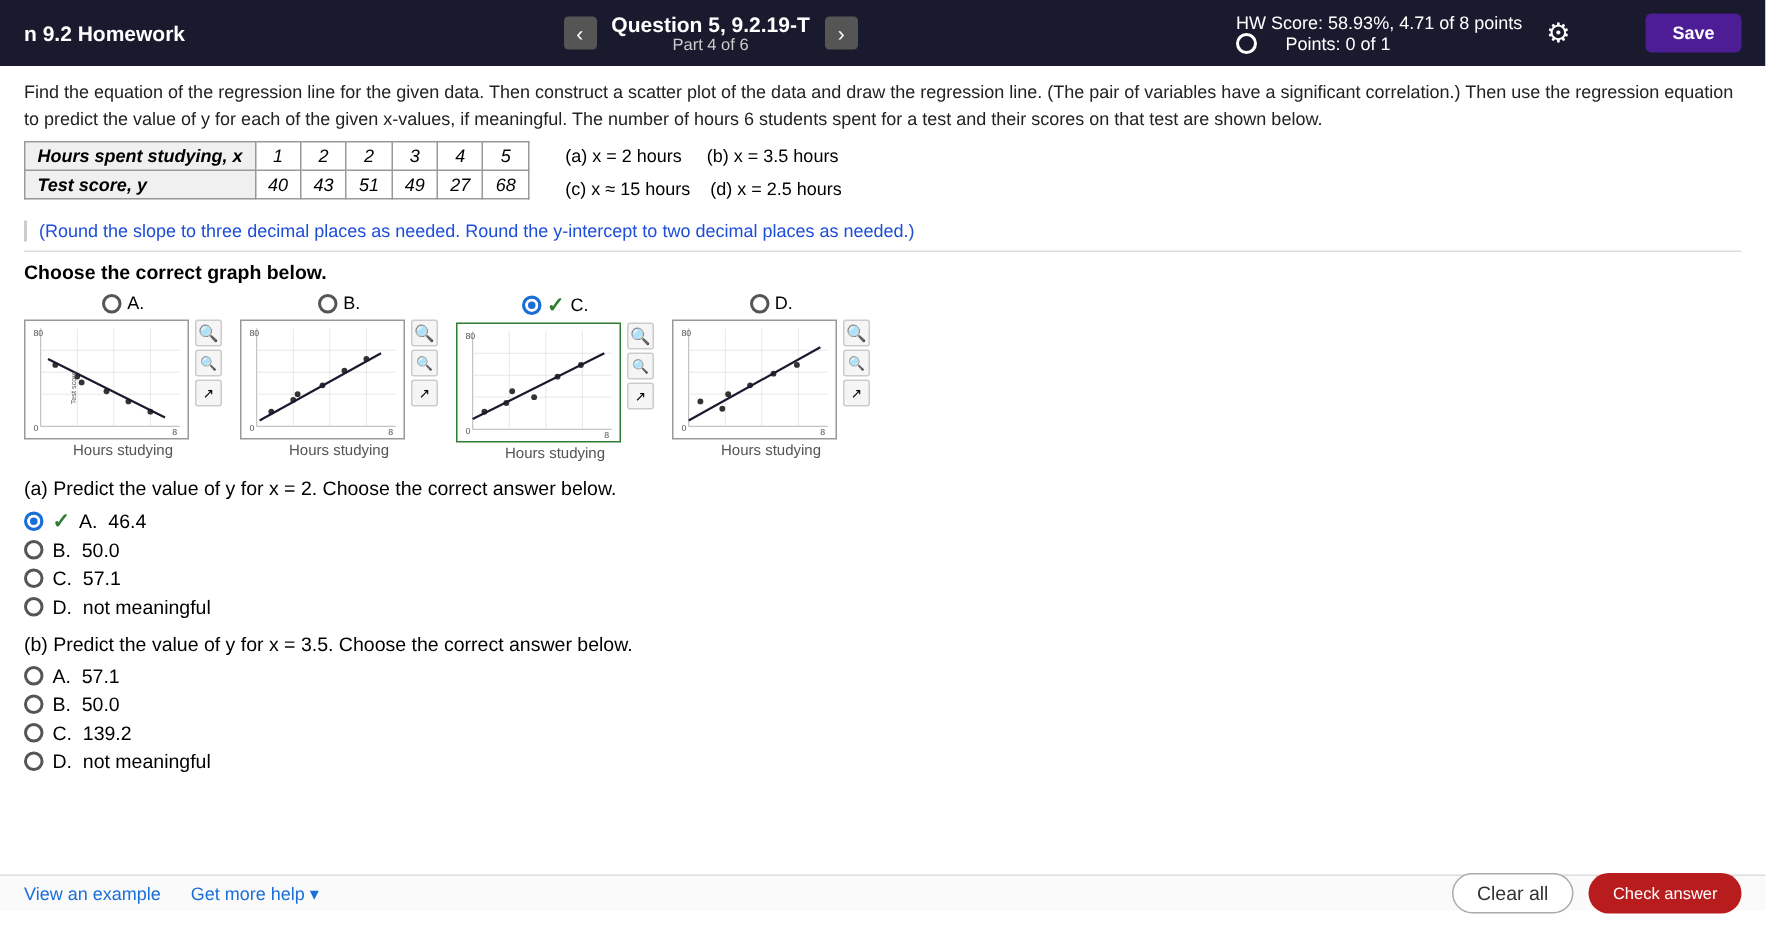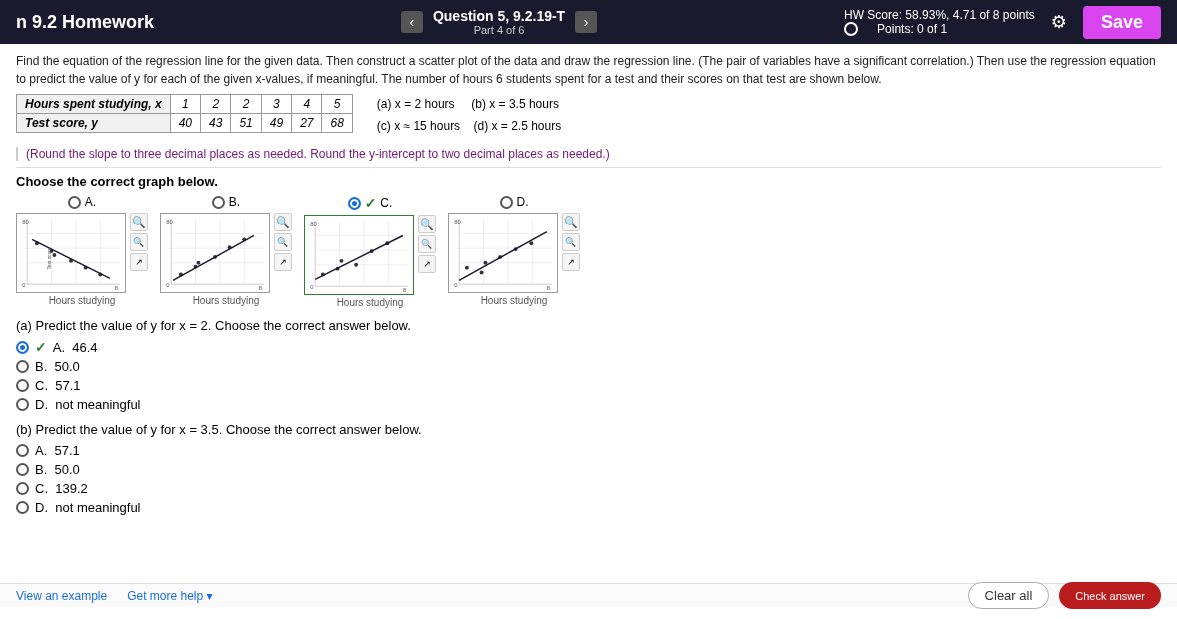--- a/index.html
+++ b/index.html
@@ -8,31 +8,31 @@
     
     .header {
       display: flex;
       align-items: center;
       justify-content: space-between;
       background: #1a1a2e;
       color: #fff;
       padding: 8px 16px;
       height: 44px;
     }
-    .header-left { font-size: 18px; font-weight: bold; }
+    .header-left { font-size: 14px; font-weight: bold; }
     .header-center { display: flex; align-items: center; gap: 10px; text-align: center; }
     .header-center .part-label { font-size: 11px; color: #ccc; }
     .header-center .question-label { font-size: 14px; font-weight: bold; }
     .nav-btn { background: #555; border: none; color: #fff; width: 22px; height: 22px; border-radius: 3px; cursor: pointer; font-size: 14px; display: flex; align-items: center; justify-content: center; }
     .header-right { display: flex; align-items: center; gap: 16px; }
     .hw-score { text-align: center; font-size: 12px; }
     .points-info { display: flex; align-items: center; gap: 19px; font-size: 12px; }
     .points-info .circle-icon { width: 14px; height: 14px; border: 2px solid #fff; border-radius: 50%; display: inline-block; }
     .gear-icon { font-size: 18px; cursor: pointer; }
-    .save-btn { background: #d946ef; border: none; color: #fff; padding: 6px 18px; border-radius: 4px; font-size: 18px; font-weight: bold; cursor: pointer; }
+    .save-btn { background: #4c1d95; border: none; color: #fff; padding: 6px 18px; border-radius: 4px; font-size: 12px; font-weight: bold; cursor: pointer; margin-left: 34px; }
 
     
     .main-content {
       height: calc(619px - 44px - 36px);
       overflow-y: auto;
       padding: 8px 16px 8px 16px;
       position: relative;
     }
 
     
@@ -70,21 +70,21 @@
 
     .table-and-notes {
       display: flex;
       align-items: flex-start;
       gap: 24px;
       margin-bottom: 6px;
     }
 
     .round-note {
       font-size: 12px;
-      color: #701a75;
+      color: #1d4ed8;
       margin-bottom: 6px;
       border-left: 2px solid #ccc;
       padding-left: 8px;
     }
 
     
     .graph-section { margin-bottom: 10px; }
     .graph-label { font-size: 13px; font-weight: bold; margin-bottom: 6px; }
     .graphs-row { display: flex; gap: 12px; align-items: flex-start; }
     .graph-option { display: flex; flex-direction: column; align-items: center; gap: 2px; }

